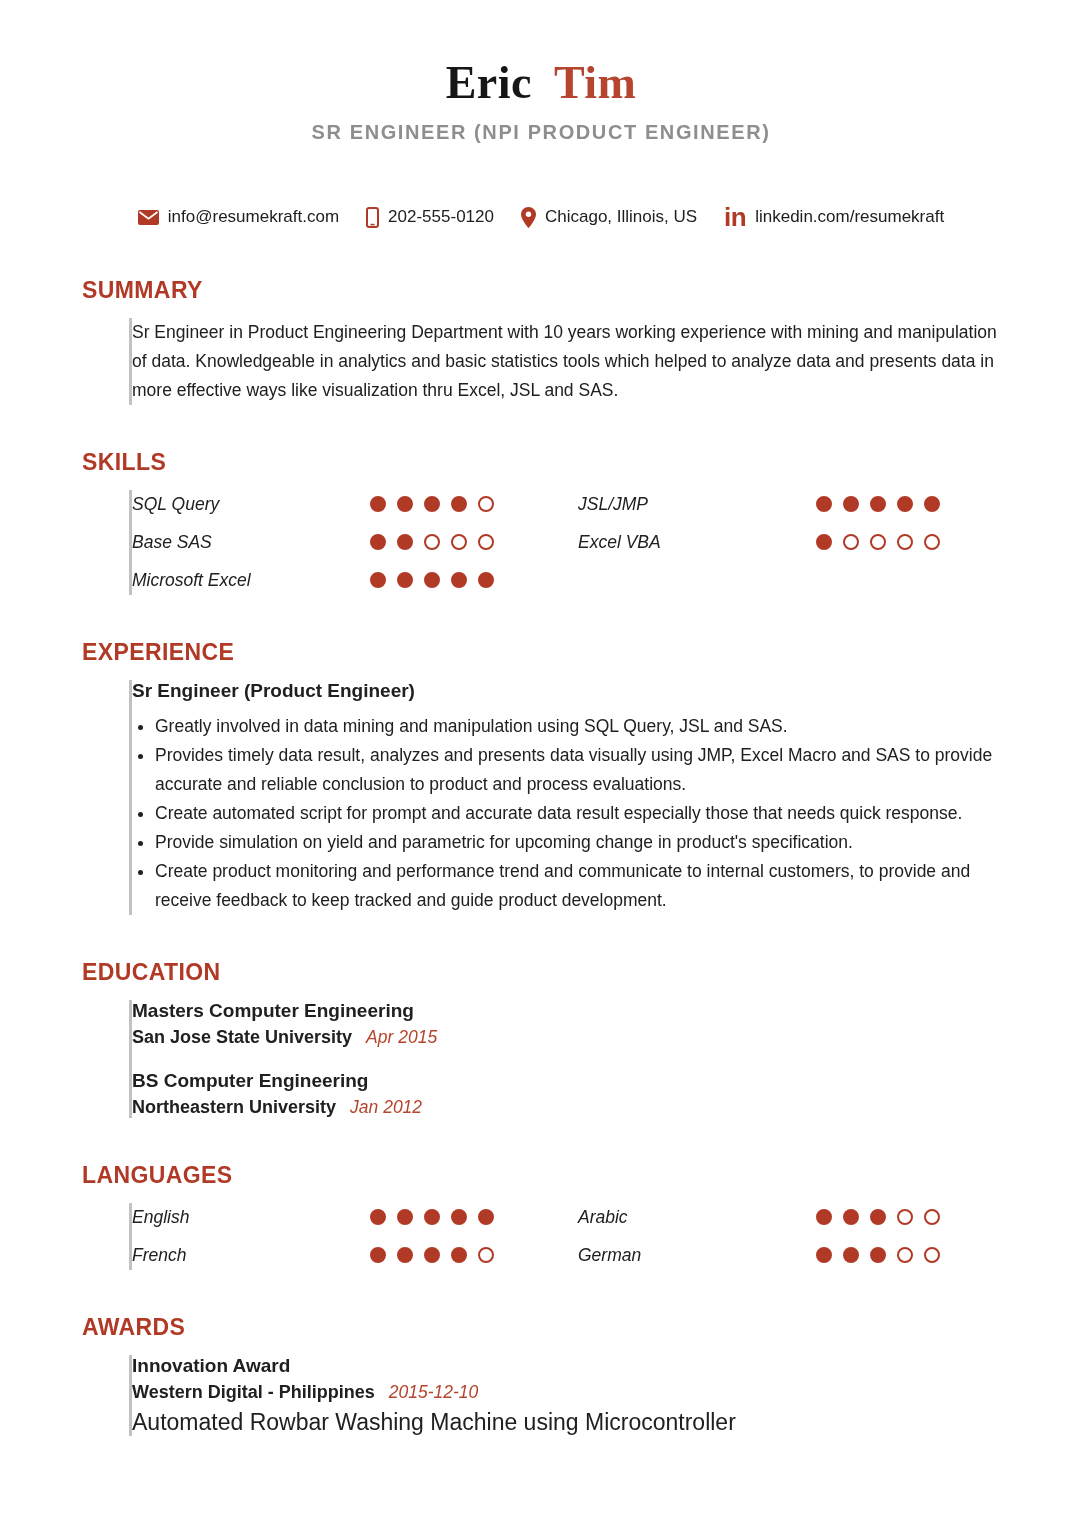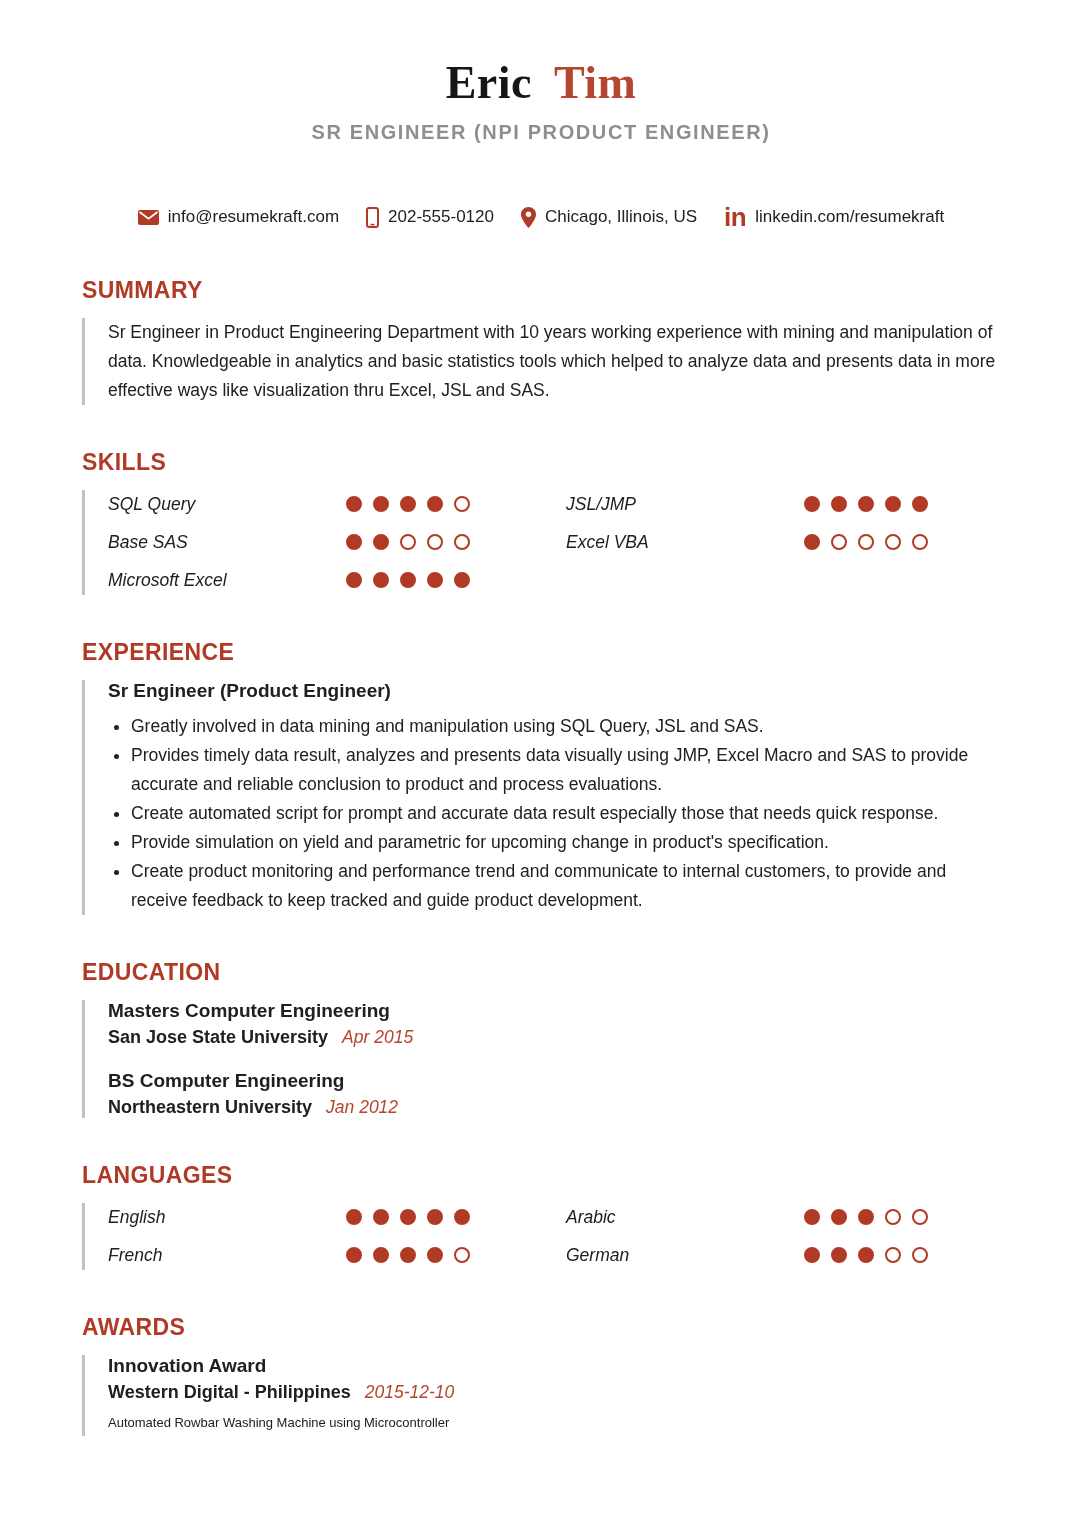--- a/index.html
+++ b/index.html
@@ -12,38 +12,38 @@
   .name{text-align:center;font-size:46px;font-weight:700;line-height:1.1;color:#161616;letter-spacing:.5px;font-family:Liberation Serif, serif;}
   .name .last{color:var(--name-accent,#b5452e);margin-left:10px;}
   .job-headline{text-align:center;font-size:20px;font-weight:700;color:var(--subtitle-color,#8e8e8e);letter-spacing:1.6px;margin-top:12px;}
   .contacts{display:flex;justify-content:center;align-items:center;gap:27px;margin-top:58px;font-size:17px;}
   .contact{display:flex;align-items:center;gap:9px;}
   .icon{display:inline-flex;align-items:center;color:var(--accent,#b13a26);}
   .in-glyph{font-weight:800;font-size:26px;letter-spacing:-.5px;color:var(--accent,#b13a26);}
   
   .section{margin-top:44px;}
   .section-heading{color:var(--accent,#b13a26);font-size:23px;font-weight:700;letter-spacing:.4px;}
-  .section-body{border-left:3px solid var(--rule-color,#c2c2c2);padding-left:23px;margin-top:14px;}
+  .section-body{border-left:3px solid var(--rule-color,#c2c2c2);margin-top:14px;margin-left:47px;}
   .body-text{font-size:17.5px;line-height:29px;}
   
   .rating-grid{display:grid;grid-template-columns:1fr 1fr;column-gap:24px;}
   .rating-col{display:flex;flex-direction:column;gap:9px;font-style:italic;}
   .rating-row{display:flex;align-items:center;height:29px;}
   .rating-label{flex:0 0 238px;font-size:17.5px;}
   .dots{display:flex;gap:11px;align-items:center;}
   .dot{width:12px;height:12px;border-radius:50%;border:2px solid var(--accent,#b13a26);background:#fff;box-sizing:content-box;}
   .dot.filled{background:var(--accent,#b13a26);}
   
   .item-title{font-size:19px;font-weight:700;}
   .item-subline{font-size:18px;font-weight:700;margin-top:5px;}
   .dates{color:var(--date-color,#b5452e);font-style:italic;font-weight:400;font-size:17.5px;margin-left:14px;}
   ul.bullets{margin:10px 0 0;padding-left:23px;}
   ul.bullets li{font-size:17.5px;line-height:29px;}
   .edu-item + .edu-item{margin-top:22px;}
-  .award-desc{font-size:13px;margin-top:6px;line-height:27px;}
+  .award-desc{font-size:23px;margin-top:6px;line-height:27px;}
 </style>
 </head>
 <body>
 
 <div class="page">
 
   <div class="name">
     <span>Eric</span>
     <span class="last">Tim</span>
   </div>

